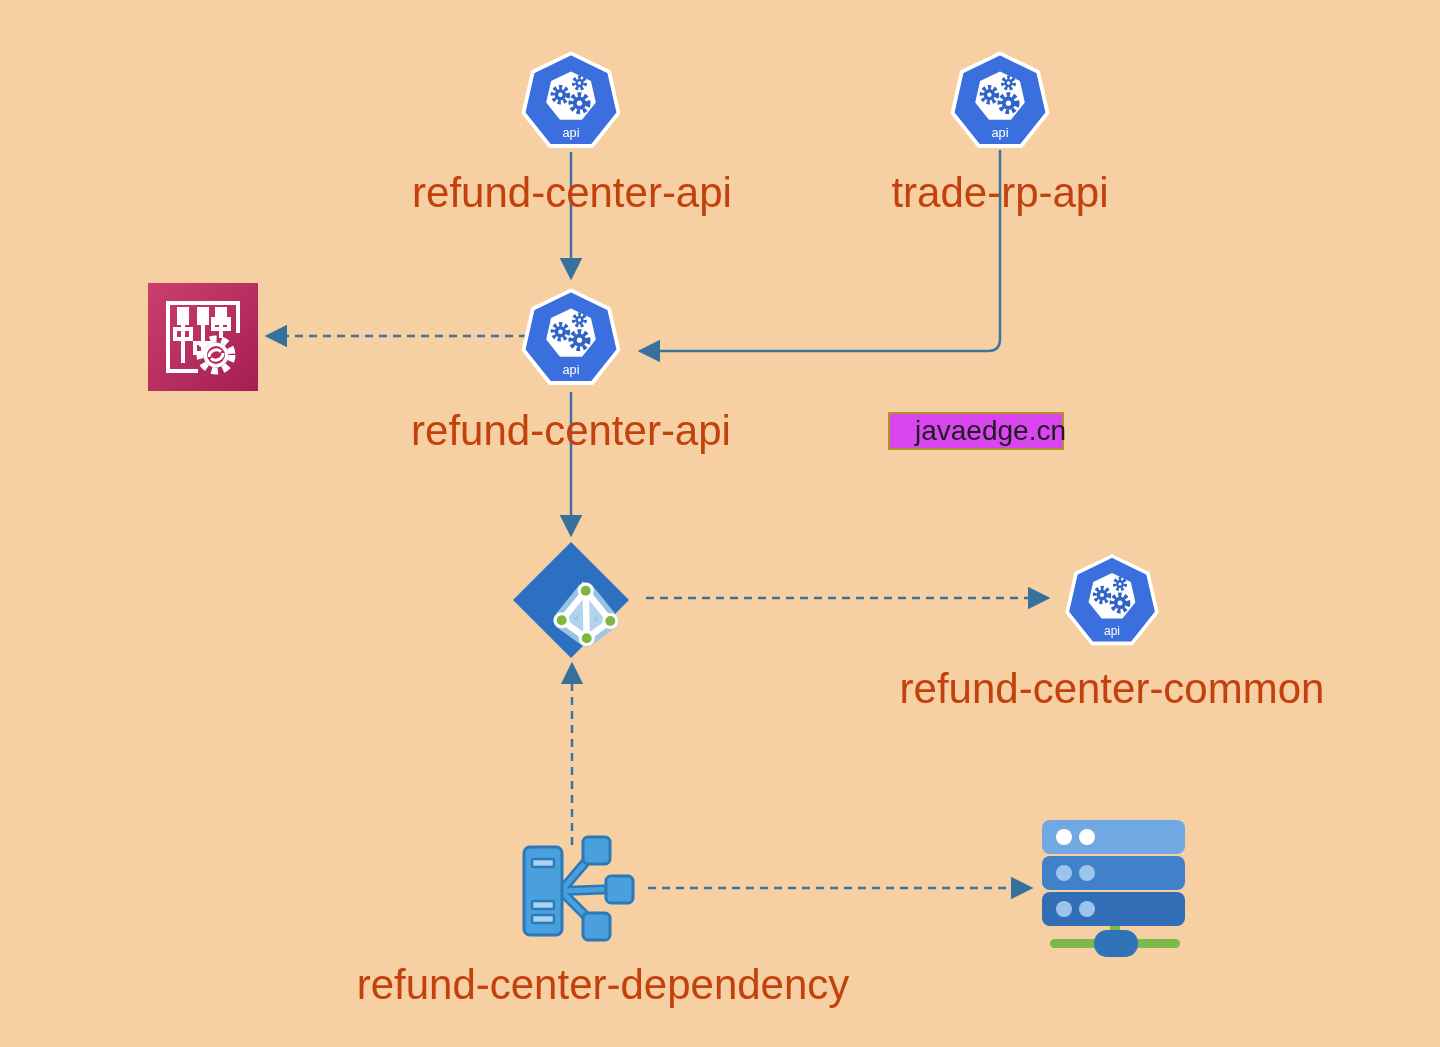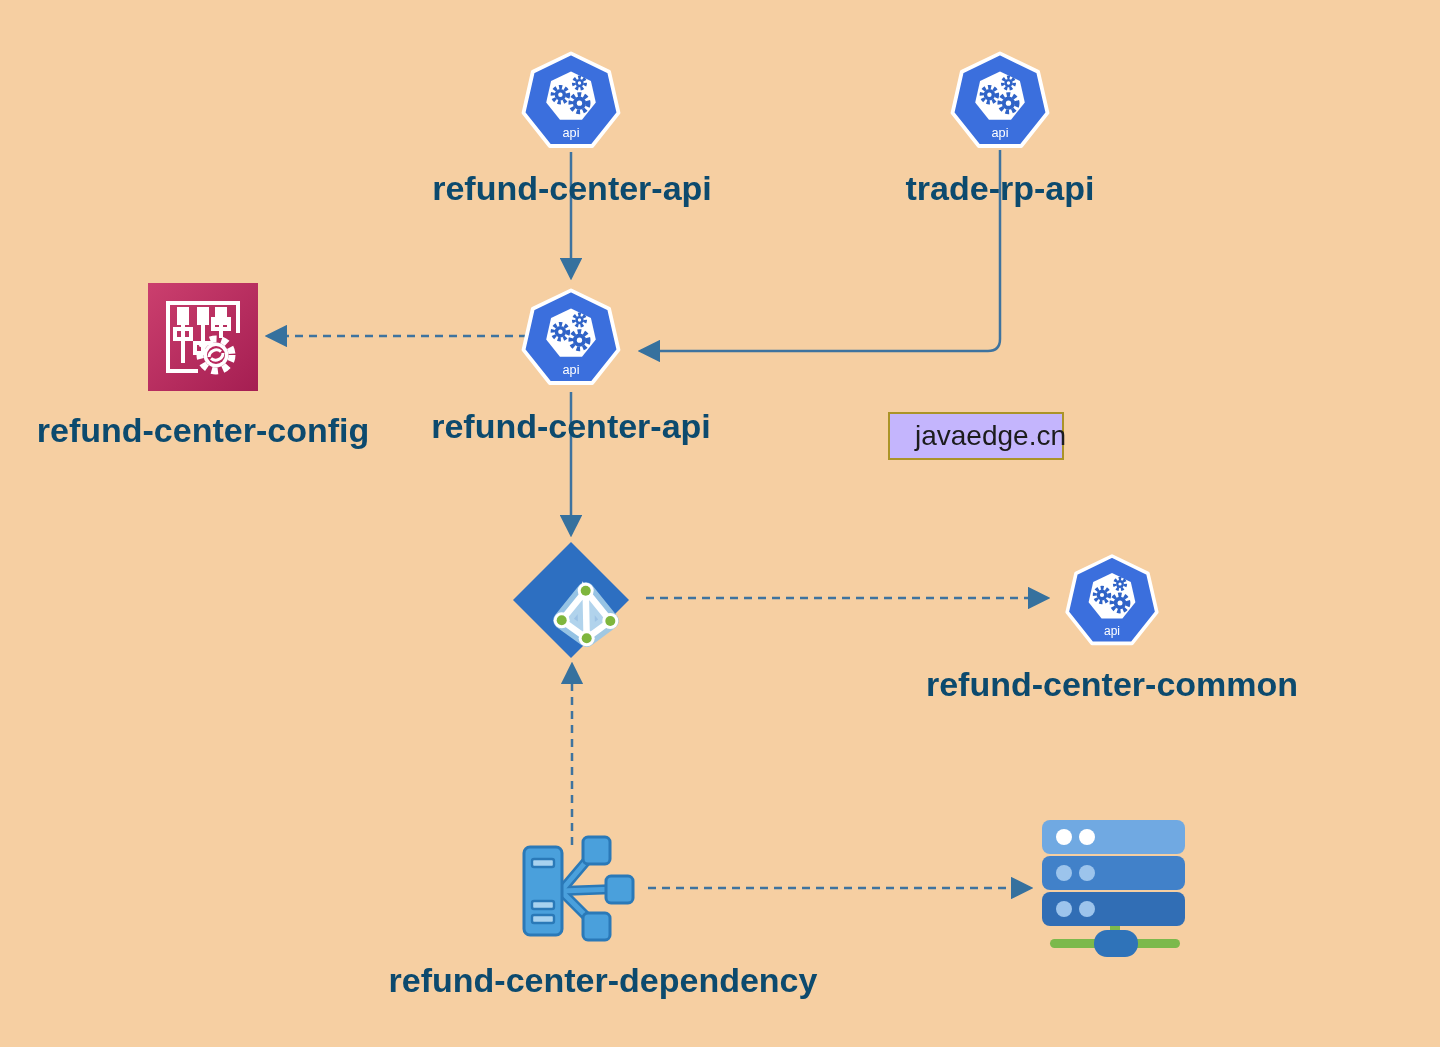--- a/index.html
+++ b/index.html
@@ -16,31 +16,30 @@
   .edges{
     position:absolute;left:0;top:0;z-index:1;
   }
   .icon-wrap{
     position:absolute;z-index:2;
   }
   .node-label{
     position:absolute;
     transform:translateX(-50%);
     z-index:3;
-    font-size:34px;
-    color:#0c4a6e;
+    font-size:42px;
+    color:#c2410c;
     white-space:nowrap;
     line-height:1.2;
-    font-weight:bold;
   }
   .badge{
     position:absolute;z-index:2;
     left:888px;top:412px;
-    width:176px;height:48px;
-    background:#c4b5fd;
+    width:176px;height:38px;
+    background:#d946ef;
     border:2px solid #ab9428;
     box-sizing:border-box;
     display:flex;align-items:center;justify-content:center;
     font-size:28px;color:#1c1c1c;padding-left:29px;
   }
 </style>
 </head>
 <body>
 
 <div class="canvas">
@@ -127,21 +126,20 @@
         <circle cx="68" cy="72" r="16" fill="none" stroke="#ffffff" stroke-width="7" stroke-dasharray="6.5 5"></circle>
         <circle cx="68" cy="72" r="12.5" fill="#ffffff"></circle>
         <circle cx="68" cy="72" r="9" fill="#b8285c"></circle>
         <path d="M61,74 a7.3,7.3 0 0 1 12,-5.4" stroke="#ffffff" stroke-width="3" fill="none"></path>
         <path d="M75,70 a7.3,7.3 0 0 1 -12,5.4" stroke="#ffffff" stroke-width="3" fill="none"></path>
         <path d="M73,64 l4,-1 -1,4.6 Z" fill="#ffffff"></path>
         <path d="M63,80 l-4,1 1,-4.6 Z" fill="#ffffff"></path>
       </g>
     </svg>
   </div>
-  <div class="node-label" style="left:203px;top:410px;">refund-center-config</div>
 
   <div class="icon-wrap" style="left:518px;top:284px;">
     <svg width="106" height="106" viewBox="0 0 100 100">
       <polygon points="50,6 85.9,23.3 94.8,62.2 70,93.4 30,93.4 5.2,62.2 14,23.3" fill="#3b6fdd" stroke="#ffffff" stroke-width="3.6" stroke-linejoin="round"></polygon>
       <polygon points="50,23 68.8,32 73.4,52.3 60.4,68.6 39.6,68.6 26.6,52.3 31.2,32" fill="#ffffff"></polygon>
       <g>
         <circle cx="40" cy="45" r="7.2" fill="none" stroke="#2f63c7" stroke-width="4" stroke-dasharray="3 2.4"></circle>
         <circle cx="40" cy="45" r="5.4" fill="#2f63c7"></circle>
         <circle cx="40" cy="45" r="2.1" fill="#ffffff"></circle>
         <circle cx="58" cy="34" r="5.4" fill="none" stroke="#2f63c7" stroke-width="3.4" stroke-dasharray="2.6 2.1"></circle>

